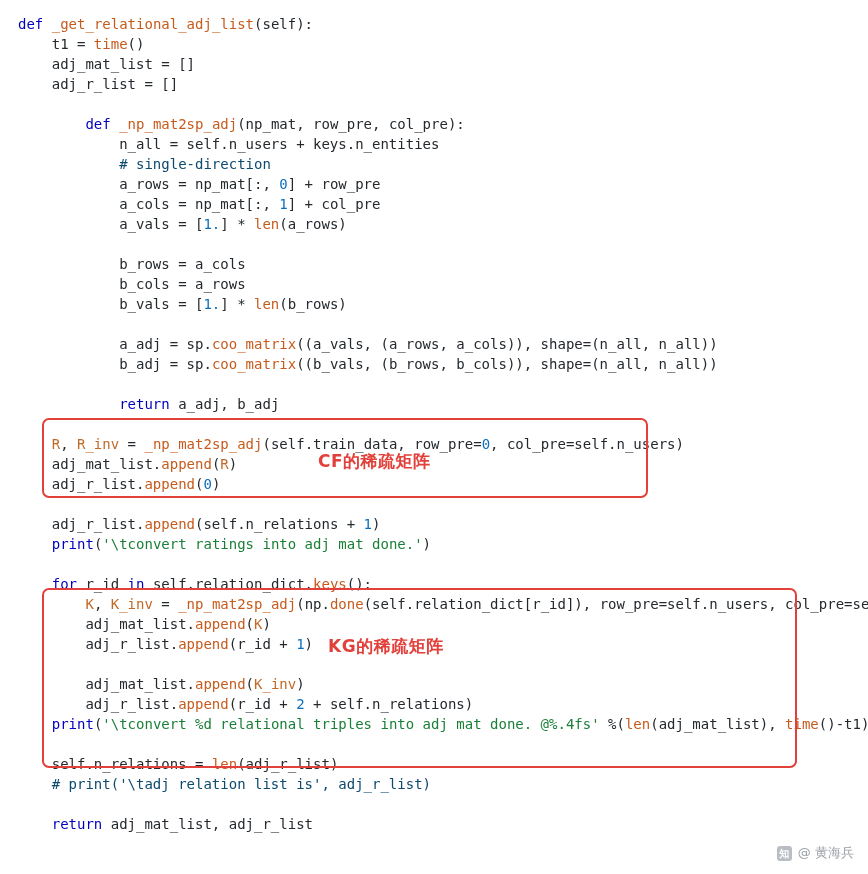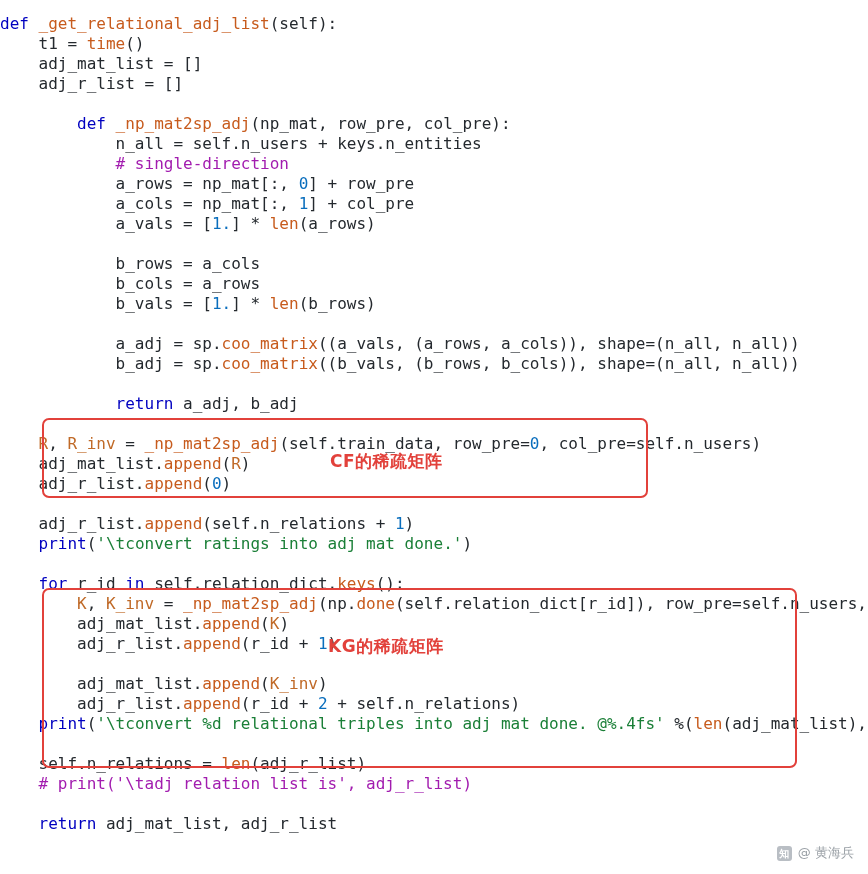--- a/index.html
+++ b/index.html
@@ -19,29 +19,30 @@
     left: 0;
     top: 0;
     width: 868px;
     height: 874px;
     padding: 14px 0 0 0;
     box-sizing: border-box;
   }
   .line {
     height: 20px;
     line-height: 20px;
-    font-size: 16px;
+    font-size: 14px;
     white-space: pre;
     color: #24292e;
+    padding-left: 18px;
   }
   .kw  { color: #0000c0; }
   .fn  { color: #c75b1d; }           
   .num { color: #0a6ebd; }
   .str { color: #1a7f37; }
-  .cmt { color: #a21caf; }
+  .cmt { color: #0c4a6e; }
   .org { color: #c06a28; }
 
   
   .redbox {
     position: absolute;
     border: 2px solid #e2413b;
     border-radius: 7px;
     box-sizing: border-box;
     pointer-events: none;
   }
@@ -49,21 +50,21 @@
   #box-kg  { left: 42px;  top: 588px; width: 755px; height: 180px; }
 
   .anno {
     position: absolute;
     color: #e2413b;
     font-family: "DejaVu Sans", "Liberation Sans", sans-serif;
     font-size: 17px;
     font-weight: 700;
     letter-spacing: 0.5px;
   }
-  #anno-cf { left: 330px; top: 450px; }
+  #anno-cf { left: 318px; top: 450px; }
   #anno-kg { left: 328px; top: 635px; }
 
   #watermark {
     position: absolute;
     right: 14px;
     bottom: 12px;
     display: flex;
     align-items: center;
     gap: 6px;
     color: #9aa0a6;

